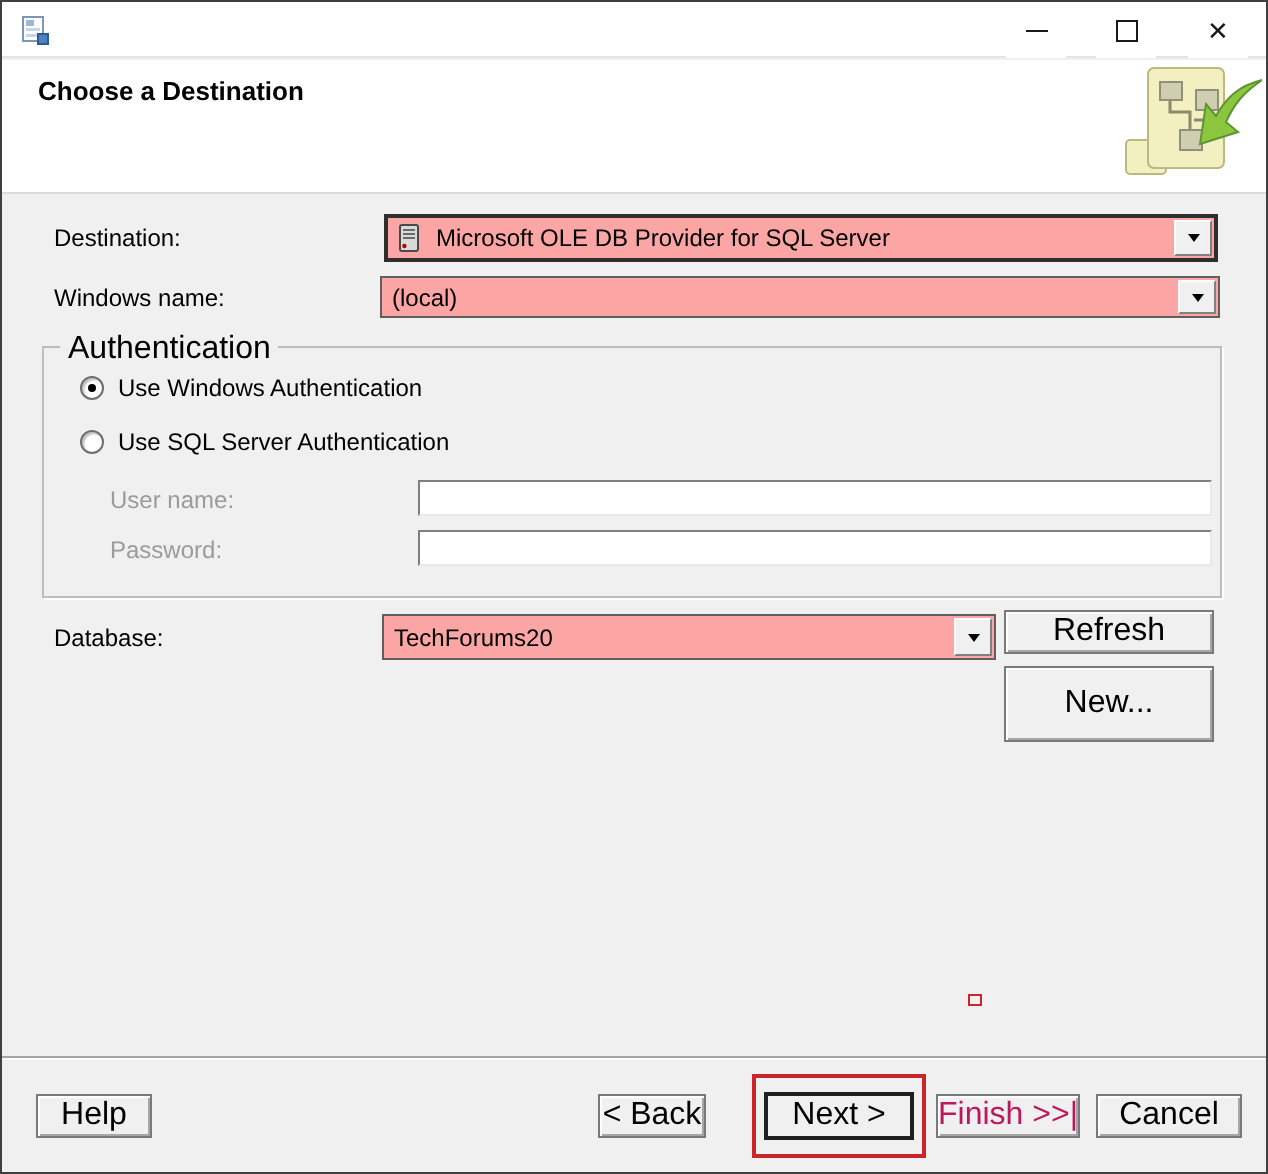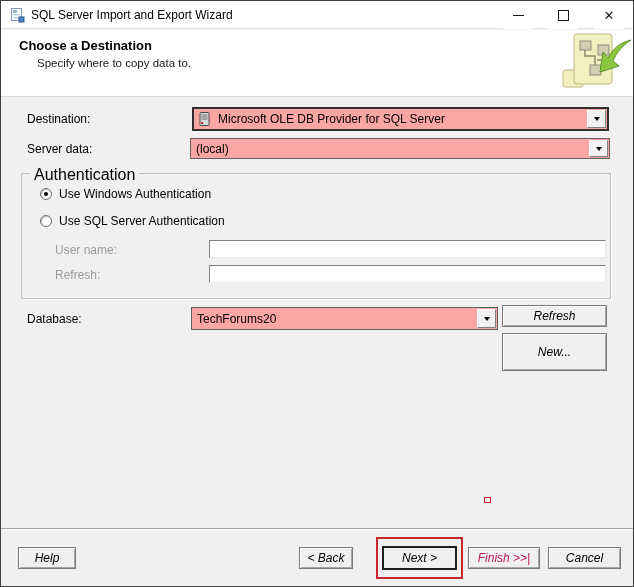--- a/index.html
+++ b/index.html
@@ -36,56 +36,54 @@
   .radio{width:12px;height:12px;border-radius:50%;background:#fff;border:1px solid #6e6e6e;box-shadow:inset 1px 1px 1px rgba(0,0,0,.25);display:flex;align-items:center;justify-content:center;}
   .radio .dot{width:4px;height:4px;border-radius:50%;background:#000;display:none;}
   .radio.checked .dot{display:block;}
   .radio-label{font-size:12px;color:#000;}
 
   
   .tbox{background:#fff;border-top:1px solid #7f7f7f;border-left:1px solid #7f7f7f;border-bottom:1px solid #e9e9e9;border-right:1px solid #e9e9e9;font-size:12px;padding:0 4px;color:#555;outline:none;}
   .dim{color:#9b9b9b;}
 
   
-  .btn{background:#f0f0f0;border:1px solid #7a7a7a;box-shadow:inset 1px 1px 0 #fff,inset -1px -1px 0 #a6a6a6;display:flex;align-items:center;justify-content:center;font-size:12px;color:#000;cursor:default;font-style:italic;}
+  .btn{background:#f0f0f0;border:1px solid #7a7a7a;box-shadow:inset 1px 1px 0 #fff,inset -1px -1px 0 #a6a6a6;display:flex;align-items:center;justify-content:center;font-size:16px;color:#000;cursor:default;}
   .btn.default{border:2px solid #1f1f1f;box-shadow:none;}
   .btn.disabled{color:#be185d;}
 
   .divider-dark{background:#a5a5a5;}
   .divider-light{background:#fdfdfd;}
   .annotation{border:2px solid #c9262c;background:transparent;}
 </style>
 </head>
 <body>
 
 <div class="window">
 
   <div class="abs titlebar">
     <svg class="abs" style="left:9px;top:7px" width="15" height="15" viewBox="0 0 15 15">
       <rect x="1.5" y="0.5" width="10" height="12" fill="#ffffff" stroke="#7d96b5"></rect>
       <rect x="3" y="2" width="4" height="3" fill="#9db8d6"></rect>
       <rect x="3" y="6" width="7" height="1.5" fill="#c6d5e8"></rect>
       <rect x="3" y="9" width="7" height="1.5" fill="#c6d5e8"></rect>
       <rect x="9" y="9" width="5" height="5" fill="#4f81bd" stroke="#2d5a93"></rect>
     </svg>
-    <div class="abs title-text">SQL Server Import and Export Wizard</div>
     <div class="abs winbtn" style="left:502px">
         <div class="min-glyph"></div>
       </div>
     <div class="abs winbtn" style="left:547px">
         <div class="max-glyph"></div>
       </div>
     <div class="abs winbtn" style="left:593px">
         <span class="close-glyph">✕</span>
       </div>
   </div>
 
   <div class="abs header">
     <div class="abs header-title">Choose a Destination</div>
-    <div class="abs header-sub">Specify where to copy data to.</div>
     <svg class="abs" style="left:558px;top:2px" width="72" height="58" viewBox="0 0 72 58">
       <rect x="4" y="38" width="20" height="17" rx="2" fill="#f2efc0" stroke="#bdb880"></rect>
       <rect x="15" y="2" width="38" height="50" rx="3" fill="#f2efc0" stroke="#bdb880"></rect>
       <path d="M26 17 L26 24 L36 24 L36 33 M45 23 L45 28 L38 28" stroke="#8a8a6a" stroke-width="1.5" fill="none"></path>
       <rect x="21" y="9" width="11" height="9" fill="#cfcdb2" stroke="#91917a"></rect>
       <rect x="39" y="13" width="11" height="10" fill="#cfcdb2" stroke="#91917a"></rect>
       <rect x="31" y="33" width="11" height="10" fill="#cfcdb2" stroke="#91917a"></rect>
       <path d="M72 8 C60 11 54 17 49 26 L44 20 L41 40 L60 34 L54 29 C58 20 63 14 72 8 Z" fill="#8cc63e" stroke="#5e9431" stroke-width="1"></path>
     </svg>
   </div>
@@ -98,21 +96,21 @@
       <line x1="2.5" y1="5" x2="8.5" y2="5" stroke="#6a6a6a"></line>
       <line x1="2.5" y1="7" x2="8.5" y2="7" stroke="#6a6a6a"></line>
       <circle cx="3.2" cy="11" r="1.1" fill="#c00000"></circle>
     </svg>
     <div class="val" style="padding-left:7px">Microsoft OLE DB Provider for SQL Server</div>
     <div class="ddbtn">
         <div class="dd-arrow"></div>
       </div>
   </div>
 
-  <div class="abs txt" style="left:26px;top:141px">Server data:</div>
+  <div class="abs txt" style="left:26px;top:141px">Windows name:</div>
   <div class="abs combo thin-border" style="left:189px;top:137px;width:420px;height:21px">
     <div class="val">(local)</div>
     <div class="ddbtn">
         <div class="dd-arrow"></div>
       </div>
   </div>
 
   <div class="abs groupbox" style="left:20px;top:172px;width:590px;height:126px">
     <div class="group-label">Authentication</div>
 
@@ -120,21 +118,21 @@
         <div class="dot"></div>
       </div>
     <div class="abs radio-label" style="left:37px;top:13px">Use Windows Authentication</div>
 
     <div class="abs radio" style="left:18px;top:41px"></div>
     <div class="abs radio-label" style="left:37px;top:40px">Use SQL Server Authentication</div>
 
     <div class="abs txt dim" style="left:33px;top:69px">User name:</div>
     <input class="abs tbox" style="left: 187px; top: 66px; width: 397px; height: 18px;" disabled="" value="">
 
-    <div class="abs txt dim" style="left:33px;top:94px">Refresh:</div>
+    <div class="abs txt dim" style="left:33px;top:94px">Password:</div>
     <input class="abs tbox" style="left: 187px; top: 91px; width: 397px; height: 18px;" disabled="" value="">
   </div>
 
   <div class="abs txt" style="left:26px;top:311px">Database:</div>
   <div class="abs combo thin-border" style="left:190px;top:306px;width:307px;height:23px">
     <div class="val">TechForums20</div>
     <div class="ddbtn">
         <div class="dd-arrow"></div>
       </div>
   </div>

